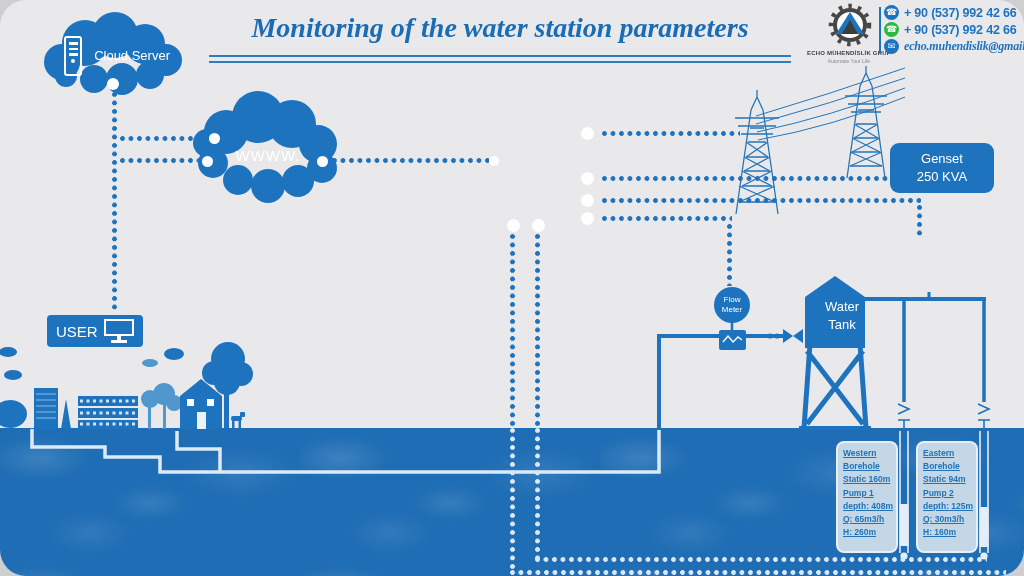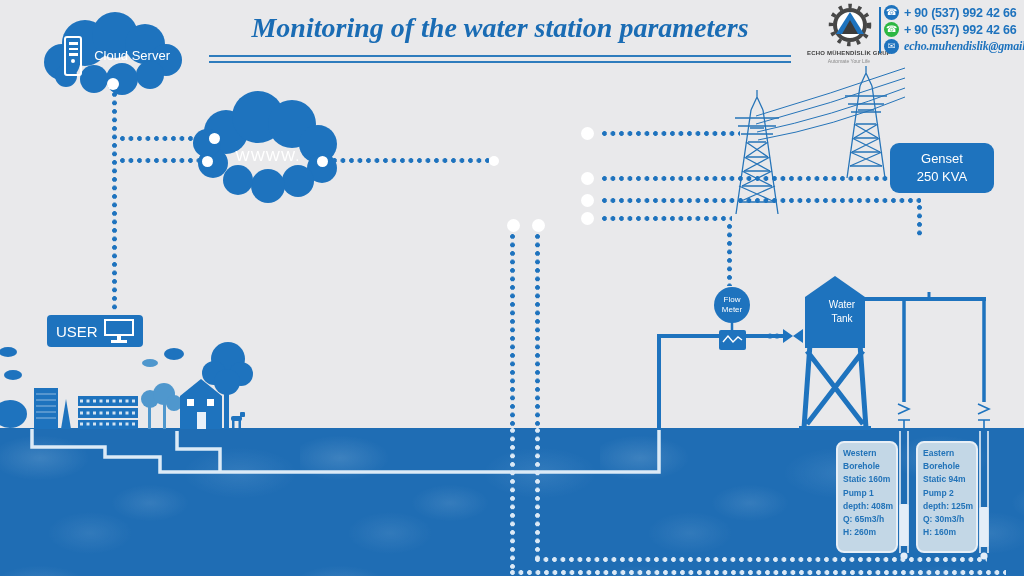--- a/index.html
+++ b/index.html
@@ -1,16 +1,16 @@
 <!DOCTYPE html>
 <html><head>
 <meta charset="utf-8">
 <style>
   html,body{margin:0;padding:0;background:#cfcfd2;}
-  .stage{position:relative;width:1024px;height:576px;overflow:hidden;background:#e9e9eb;font-family:"Liberation Sans",sans-serif;}
+  .stage{position:relative;width:1024px;height:576px;overflow:hidden;background:#e9e9eb;font-family:"Liberation Sans",sans-serif;border-radius:26px;}
   .stage *{box-sizing:border-box;}
   .ground{position:absolute;left:0;top:428px;width:1024px;height:148px;z-index:1;background-color:#1f6db4;
     background-image:
       radial-gradient(ellipse 70px 32px at 40px 30px, rgba(215,233,246,.16), rgba(215,233,246,0) 70%),
       radial-gradient(ellipse 55px 26px at 150px 75px, rgba(215,233,246,.12), rgba(215,233,246,0) 70%),
       radial-gradient(ellipse 80px 36px at 240px 45px, rgba(160,200,235,.15), rgba(160,200,235,0) 70%),
       radial-gradient(ellipse 60px 30px at 90px 105px, rgba(215,233,246,.10), rgba(215,233,246,0) 70%);
     background-size:300px 130px;}
   svg.layer{position:absolute;left:0;top:0;z-index:2;}
   
@@ -22,21 +22,21 @@
       background-size:5px 8.5px;background-repeat:repeat-y;}
   .w{--c:#dbe9f6;}
   .port{position:absolute;background:#fff;border-radius:50%;z-index:5;}
   .bluebox{position:absolute;background:#1e73be;color:#fff;text-align:center;z-index:4;}
   .lbl{position:absolute;color:#fff;text-align:center;z-index:6;}
   .title{position:absolute;left:200px;top:12px;width:600px;text-align:center;z-index:6;
          font-family:"Liberation Serif",serif;font-style:italic;font-weight:bold;font-size:28px;color:#1a6cb4;}
   .title-rule{position:absolute;left:209px;top:55px;width:582px;height:8px;z-index:6;
          border-top:2.5px solid #2e7cbd;border-bottom:2px solid #2e7cbd;}
   .panel{position:absolute;width:62px;height:112px;background:#c3d7e6;border:2px solid #e8eff6;border-radius:8px;
-         z-index:4;padding:4px 0 0 5px;color:#2273b8;font-weight:bold;font-size:8.5px;line-height:1.55;}
+         z-index:4;padding:4px 0 0 5px;color:#2273b8;font-weight:bold;font-size:8.5px;line-height:1.55;text-decoration:underline;}
   .contact-row{position:absolute;display:flex;align-items:center;z-index:6;}
   .cicon{width:15px;height:15px;border-radius:50%;color:#fff;font-size:9px;line-height:15px;text-align:center;flex:none;}
   .ctext{margin-left:5px;font-weight:bold;font-size:12.5px;color:#1e73be;letter-spacing:-.2px;white-space:nowrap;}
   .ctext.em{font-family:"Liberation Serif",serif;font-style:italic;font-weight:bold;font-size:12px;}
   .logo-co{position:absolute;left:806px;top:50px;width:86px;text-align:center;font-size:6px;font-weight:bold;color:#3d3d3d;z-index:6;letter-spacing:.2px;}
   .logo-tag{position:absolute;left:806px;top:58px;width:86px;text-align:center;font-size:5px;color:#8a8a8a;z-index:6;}
   .vdivider{position:absolute;left:879px;top:7px;width:2px;height:46px;background:#1e73be;z-index:6;}
   .monitor{margin-left:auto;}
   .m-screen{width:30px;height:17px;border:2.5px solid #fff;}
   .m-neck{width:4px;height:4px;background:#fff;margin:0 auto;}
@@ -251,21 +251,21 @@
     <div>Genset</div>
     <div>250 KVA</div>
   </div>
 
 
   <div class="bluebox" style="left:714px;top:287px;width:36px;height:36px;border-radius:50%;padding-top:8px;font-size:8px;line-height:1.3">
     <div>Flow</div>
     <div>Meter</div>
   </div>
 
-  <div class="lbl" style="left:805px;top:298px;width:74px;font-size:10px;line-height:1.4">
+  <div class="lbl" style="left:805px;top:298px;width:74px;font-size:13px;line-height:1.4">
     <div>Water</div>
     <div>Tank</div>
   </div>
 
   <div class="bluebox" style="left:47px;top:315px;width:96px;height:32px;border-radius:4px;display:flex;align-items:center;padding:0 9px;text-align:right">
     <span style="font-size:15px">USER</span>
     <div class="monitor">
       <div class="m-screen"></div>
         <div class="m-neck"></div>
         <div class="m-base"></div>

